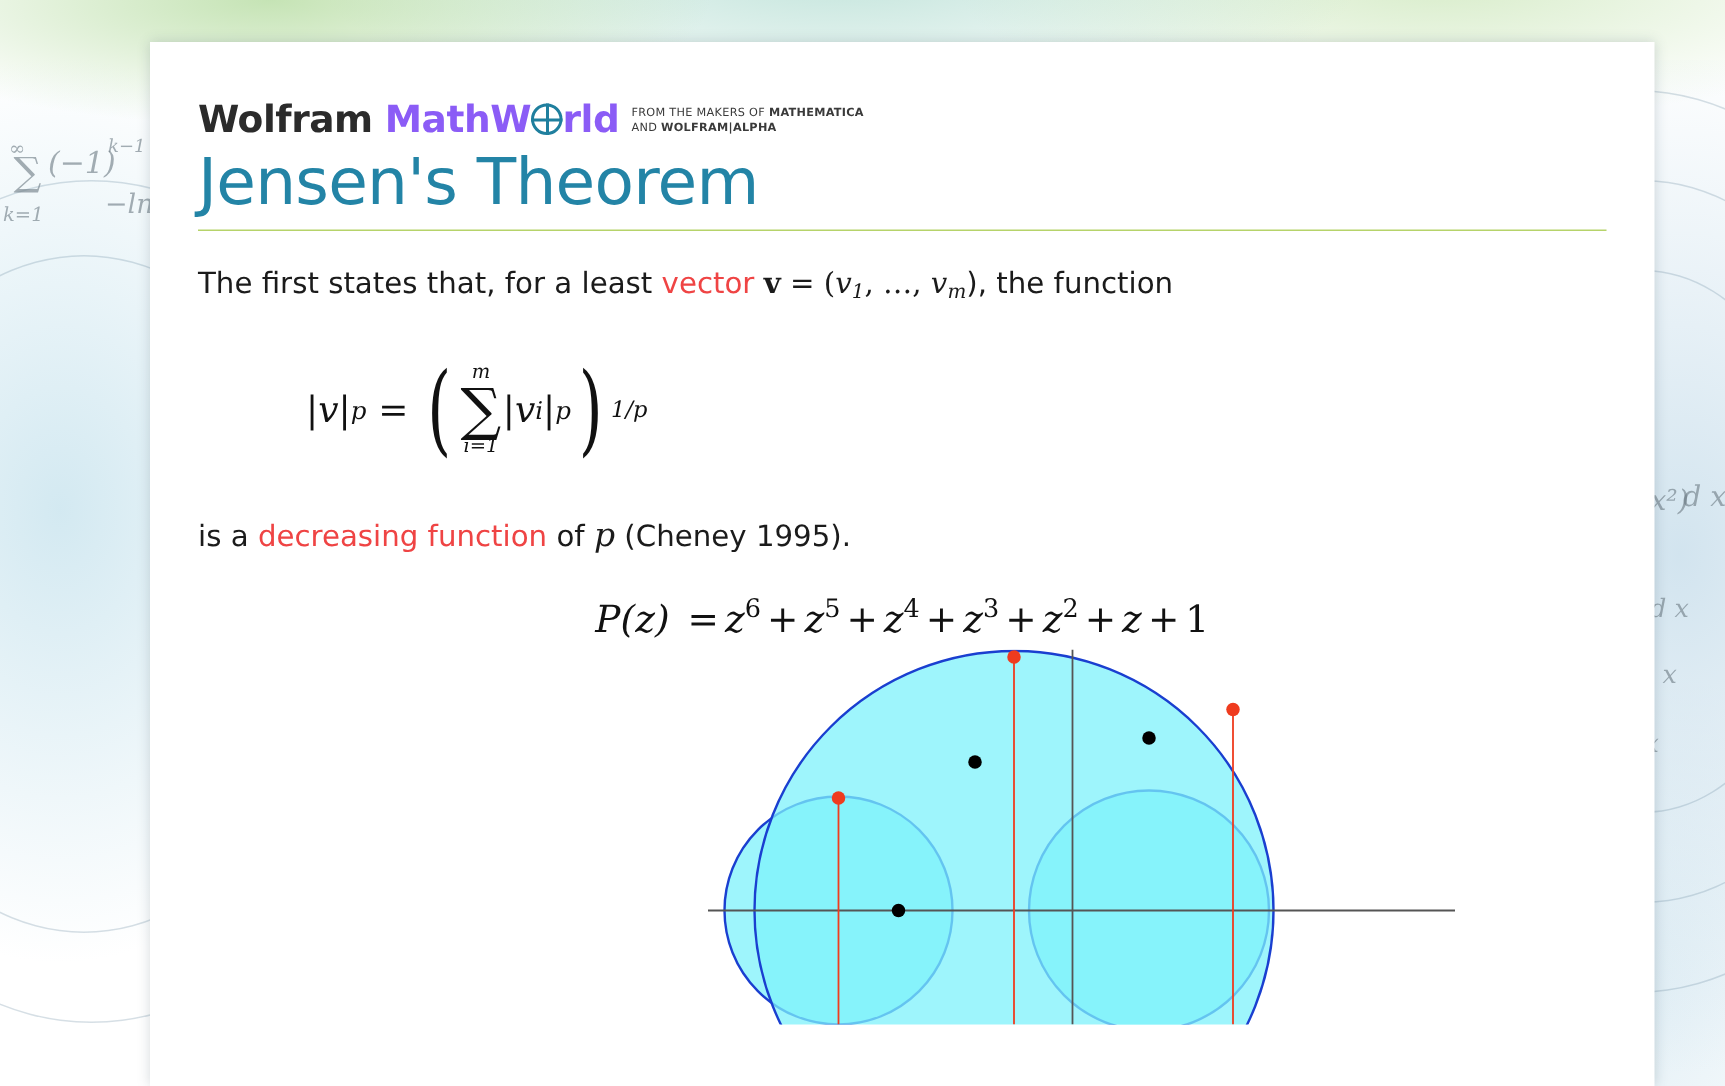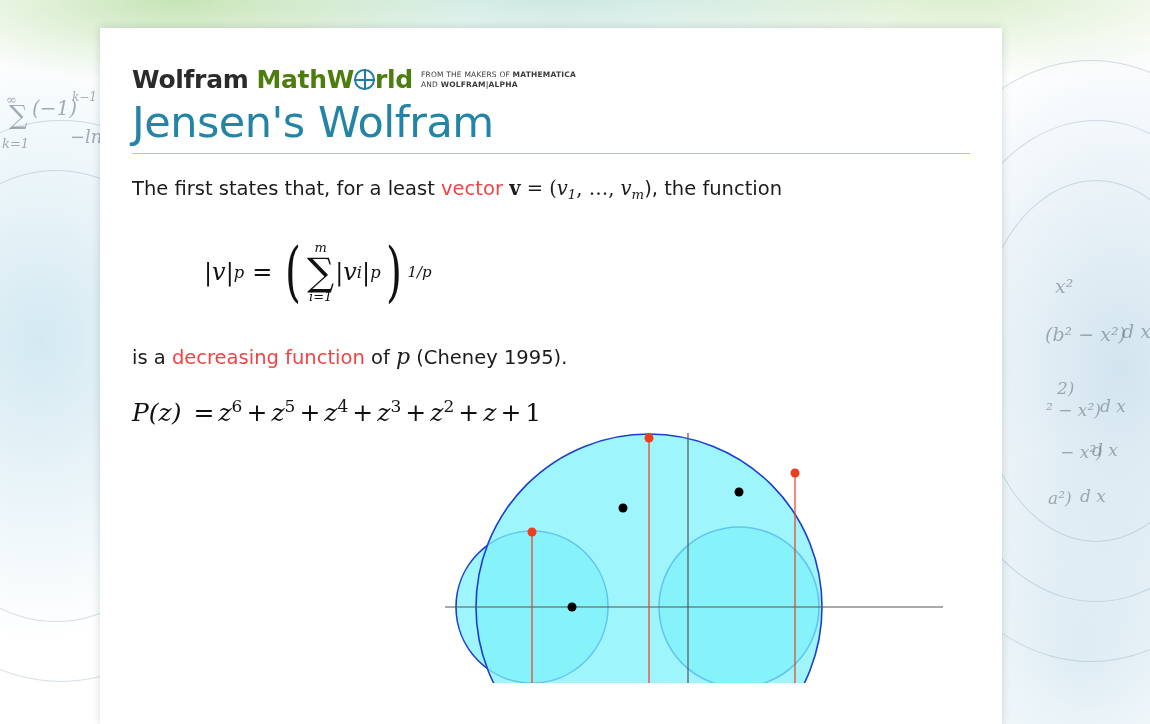--- a/index.html
+++ b/index.html
@@ -53,21 +53,21 @@
     position: absolute;
     border: 1px solid rgba(120,150,170,0.30);
     border-radius: 50%;
   }
 
   
   #card {
     position: absolute;
     left: 100px;
     top: 28px;
-    width: 902px;
+    width: 1003px;
     height: 696px;
     background: #ffffff;
     box-shadow: 0 0 8px rgba(60,80,95,0.22);
     overflow: hidden;
   }
   #card-inner {
     padding: 30px 32px 0 32px;
   }
 
   
@@ -82,21 +82,21 @@
     font-size: 25px;
     font-weight: bold;
     color: #2b2b2b;
     letter-spacing: -0.3px;
     line-height: 1;
   }
   .logo-mathworld {
     font-family: "DejaVu Sans", sans-serif;
     font-size: 25px;
     font-weight: bold;
-    color: #4d7c0f;
+    color: #8b5cf6;
     letter-spacing: -0.3px;
     line-height: 1;
     position: relative;
   }
   .logo-globe {
     display: inline-block;
     width: 17px;
     height: 17px;
     border-radius: 50%;
     border: 2.5px solid #1f7f9e;
@@ -233,20 +233,21 @@
   .exp-outer {
     font-family: "DejaVu Serif", serif;
     font-style: italic;
     font-size: 15px;
     vertical-align: 26px;
     margin-left: 1px;
   }
 
   
   #eq-poly {
+    text-align: center;
     font-family: "DejaVu Serif", serif;
     font-style: italic;
     font-size: 25px;
     color: #111;
     margin: 0 0 6px 0;
   }
   #eq-poly .op { font-style: normal; margin: 0 4px; }
 
   
   #figure {
@@ -325,21 +326,21 @@
 
     <div id="logo-row">
       <span class="logo-wolfram">Wolfram</span>
       <span class="logo-mathworld"><span>MathW</span><span class="logo-globe"></span><span>rld</span></span>
       <span id="logo-tagline">
         <div><span>FROM THE MAKERS OF </span><span class="bold">MATHEMATICA</span></div>
         <div><span>AND </span><span class="bold">WOLFRAM|ALPHA</span></div>
       </span>
     </div>
 
-    <h1 id="page-title">Jensen's Wolfram</h1>
+    <h1 id="page-title">Jensen's Theorem</h1>
     <div id="title-rule"></div>
 
 
     <p class="para tight">
       <span>The first states that, for a least </span><a class="link" href="#">vector</a><span> </span><span class="bvec">v</span><span class="mathrm"> = (</span><span class="mathit">v</span><sub class="msub">1</sub><span class="mathrm">, …, </span><span class="mathit">v</span><sub class="msub">m</sub><span>), the function</span>
     </p>
 
     <div id="eq-norm">
       <span>|</span>
         <span>v</span>

